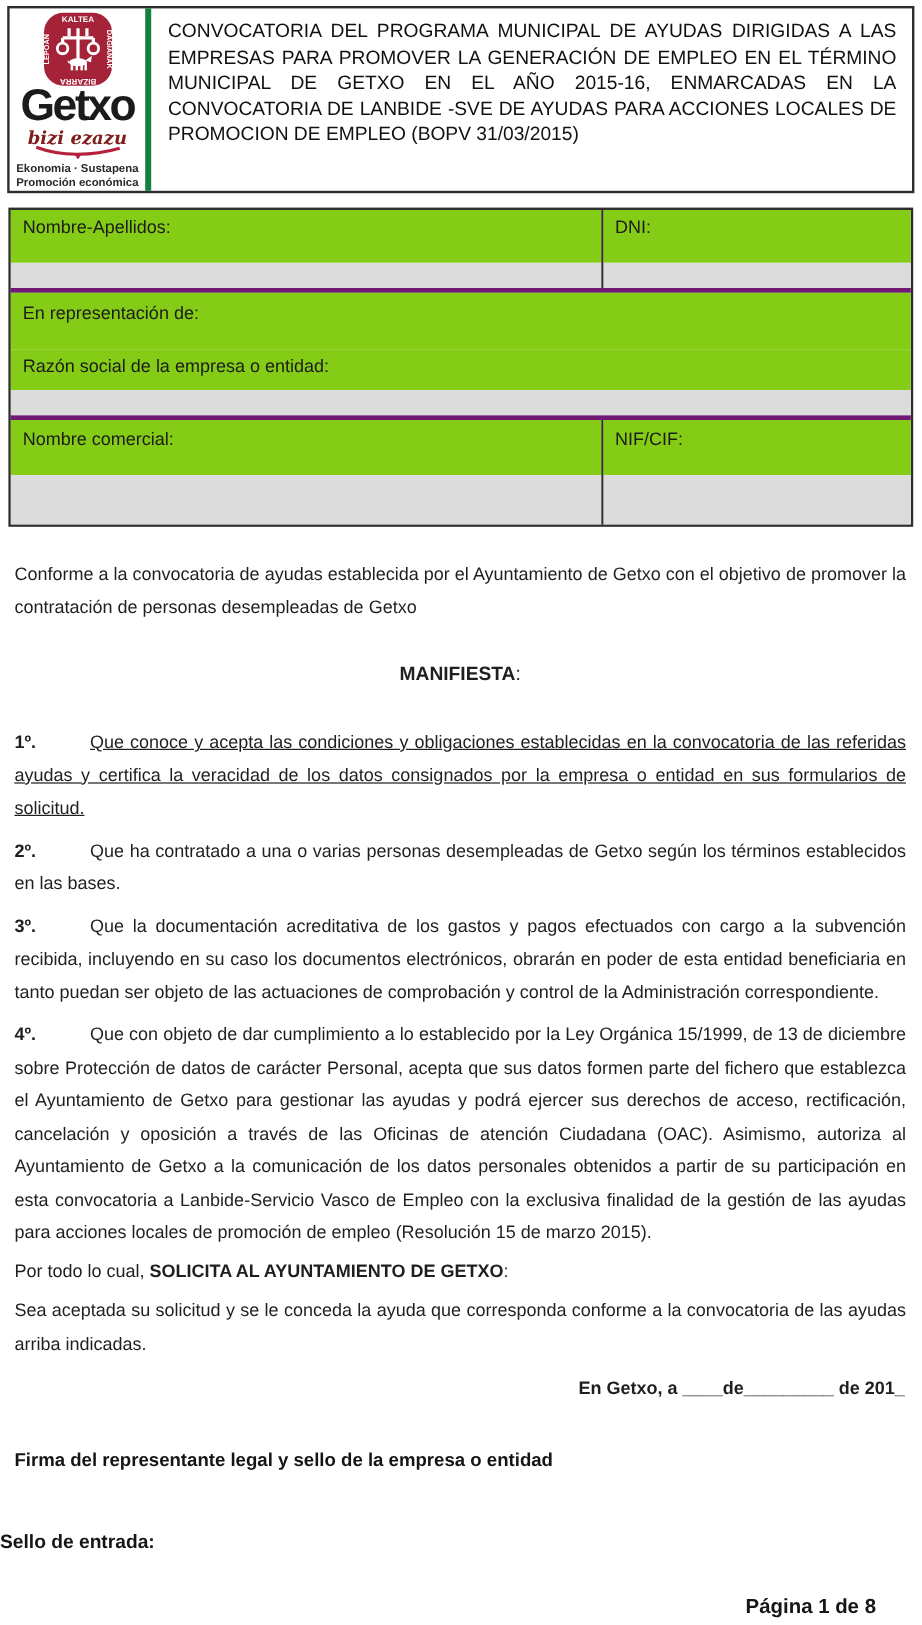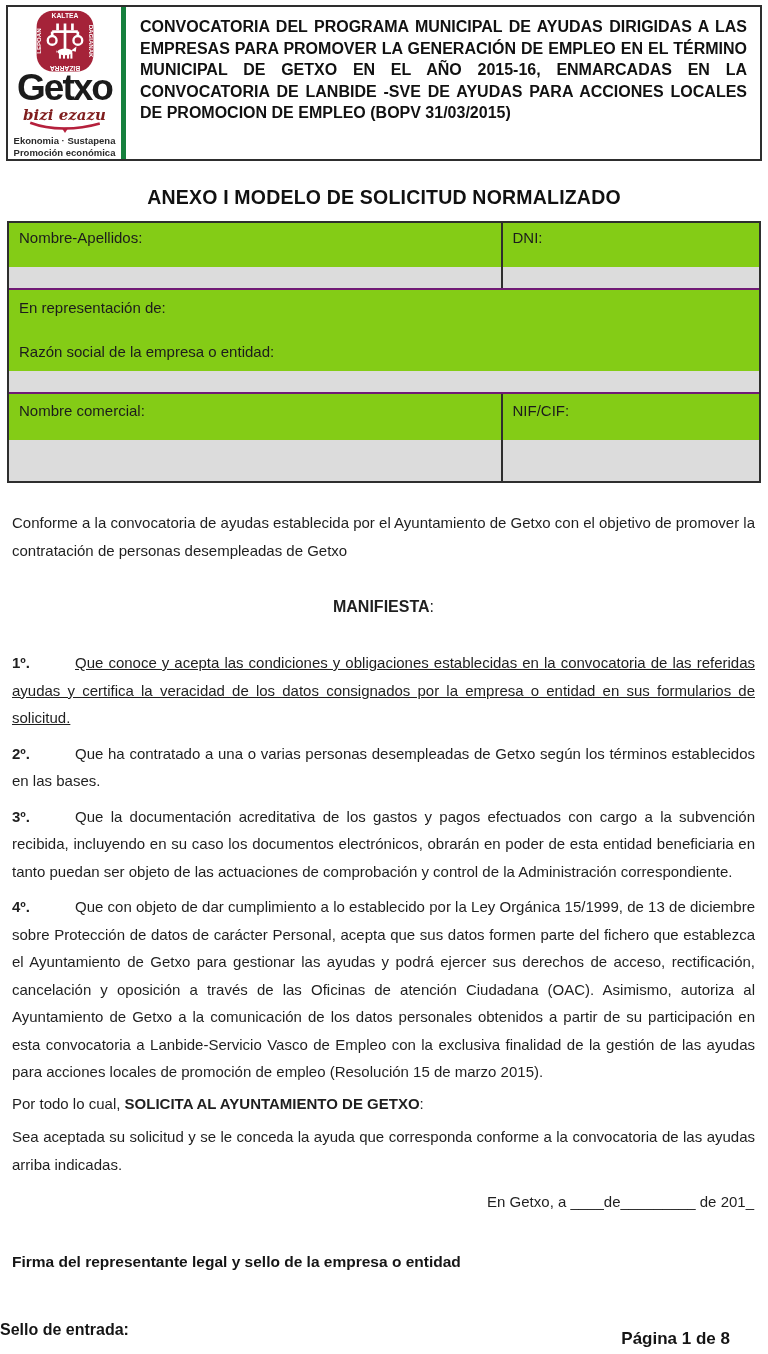--- a/index.html
+++ b/index.html
@@ -26,54 +26,54 @@
   }
   .slogan{
     font-family:"DejaVu Serif","Liberation Serif",serif;
     font-style:italic; font-weight:bold; font-size:15px;
     color:#7f1d1d; line-height:14px; margin-top:2px;
   }
   .swoosh-svg{ width:84px; height:13px; display:block; margin-top:-1px; }
   .taglines{ font-size:9.5px; font-weight:bold; color:#2a2a2a; line-height:12px; margin-top:2px; text-align:center; }
   .header-title{
     flex:1; padding:9px 13px 0 14px;
-    font-size:16px; font-weight:bold; line-height:21.5px;
+    font-size:16px; font-weight:normal; line-height:21.5px;
     text-align:justify; color:#111;
   }
   
   .anexo-title{
     margin-top:25px; text-align:center;
     font-size:19.5px; font-weight:bold; letter-spacing:.2px; color:#111;
   }
   
   .form-table{
     margin:12px 7px 0 7px; border:2px solid #2e2e2e; background:#fff;
   }
   .ft-row{ display:flex; }
-  .ft-row + .ft-row{ border-top:2px solid #701a75;align-items:flex-end; }
+  .ft-row + .ft-row{ border-top:4px solid #701a75;align-items:flex-end; }
   .cell-l{ flex:0 0 65.8%; border-right:2px solid #2e2e2e; }
   .cell-r{ flex:1; }
   .label-band{ padding:3px 0 18px 10px; font-size:15px; line-height:23px; color:#1c1c1c; background:#84cc16; }
   .gray-strip{ background:#dcdcdc; }
   .h-strip-sm{ height:21px; }
   .h-strip-lg{ height:41px; }
   
   .para{
     margin:0 13px 0 12px; font-size:15px; line-height:27.5px;
     text-align:justify; color:#1f1f1f;
   }
   .intro{ margin-top:26px; }
   .manifiesta{ margin-top:31px; text-align:center; font-size:16px; line-height:24px; }
   .b{ font-weight:bold; }
   .clause{ margin-top:8px; }
   .clause-1{ margin-top:30px;text-decoration:underline; }
   .cnum{ display:inline-block; width:63px; font-weight:bold; }
   .solicita{ margin-top:4px; }
   .request{ margin-top:6px; }
-  .date-line{ margin:10px 14px 0 12px; text-align:right; font-size:15px; line-height:27px; color:#1f1f1f; }
+  .date-line{ margin:10px 14px 0 12px; text-align:right; font-size:15px; line-height:27px; color:#1f1f1f;font-weight:bold; }
   .firma{ margin:36px 13px 0 12px; font-size:15.5px; font-weight:bold; color:#151515; line-height:22px; }
   .sello{ margin-top:46px; font-size:16px; font-weight:bold; color:#151515; line-height:22px; }
   .pagina{ position:absolute; right:38px; bottom:5px; font-size:17px; font-weight:bold; color:#151515; }
 </style>
 </head>
 <body>
 
 <div class="page">
 
   <div class="header-box">
@@ -111,21 +111,20 @@
         <path d="M41 8 L 49 8 L 45 14 Z" fill="#b5203c"></path>
       </svg>
       <div class="taglines">
         <div>Ekonomia · Sustapena</div>
         <div>Promoción económica</div>
       </div>
     </div>
     <div class="header-title">CONVOCATORIA DEL PROGRAMA MUNICIPAL DE AYUDAS DIRIGIDAS A LAS EMPRESAS PARA PROMOVER LA GENERACIÓN DE EMPLEO EN EL TÉRMINO MUNICIPAL DE GETXO EN EL AÑO 2015-16, ENMARCADAS EN LA CONVOCATORIA DE LANBIDE -SVE DE AYUDAS PARA ACCIONES LOCALES DE PROMOCION DE EMPLEO (BOPV 31/03/2015)</div>
   </div>
 
-  <div class="anexo-title">ANEXO I MODELO DE SOLICITUD NORMALIZADO</div>
 
   <div class="form-table">
     <div class="ft-row">
       <div class="cell-l">
         <div class="label-band">Nombre-Apellidos:</div>
         <div class="gray-strip h-strip-sm"></div>
       </div>
       <div class="cell-r">
         <div class="label-band">DNI:</div>
         <div class="gray-strip h-strip-sm"></div>

